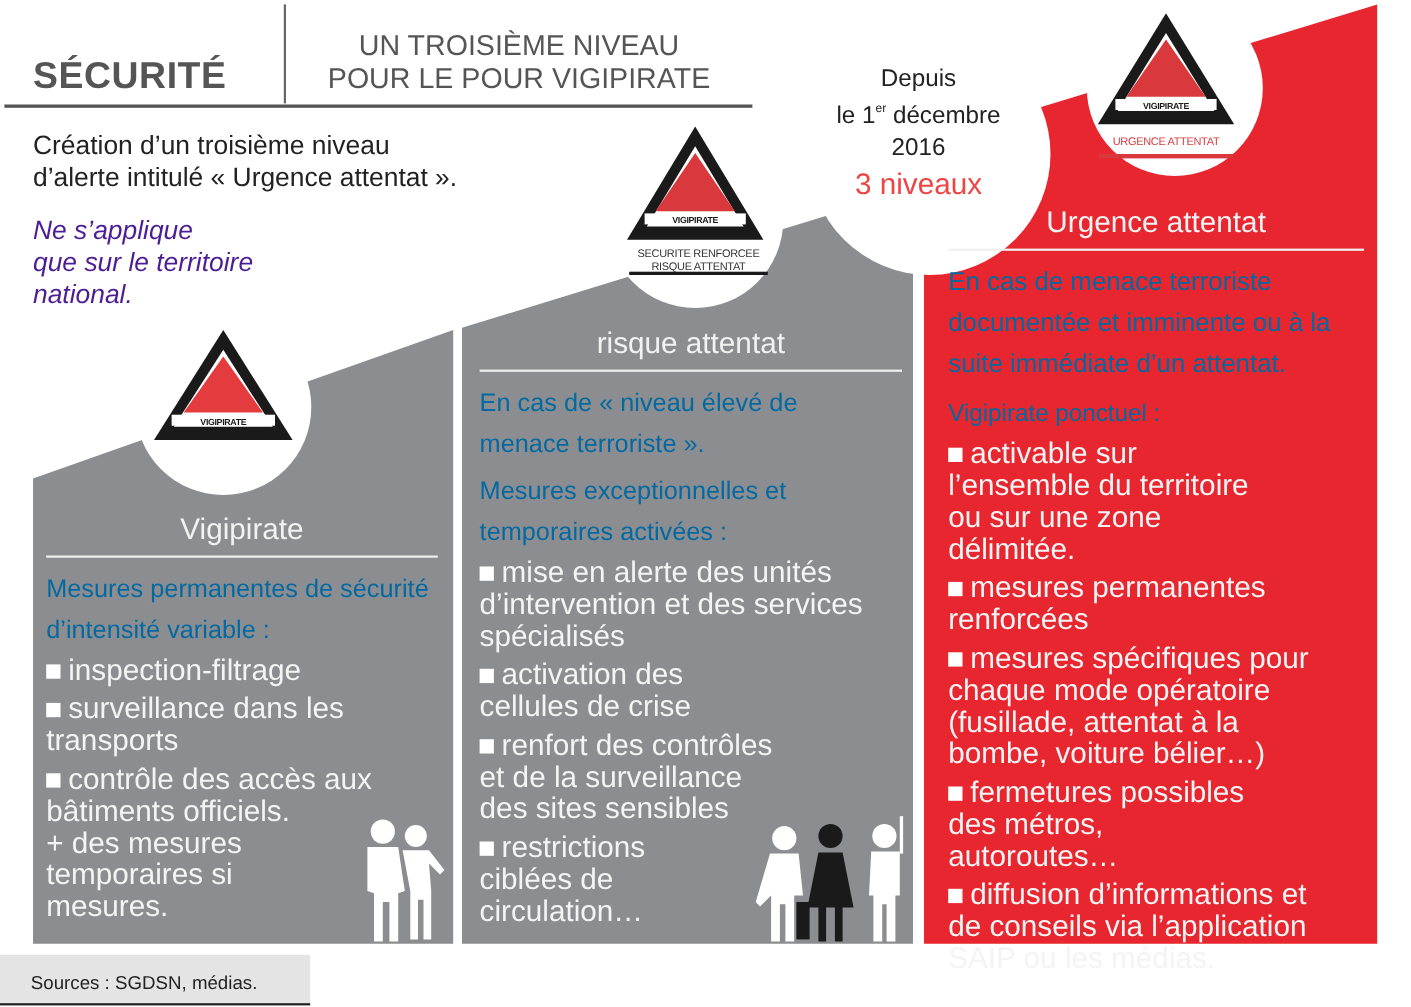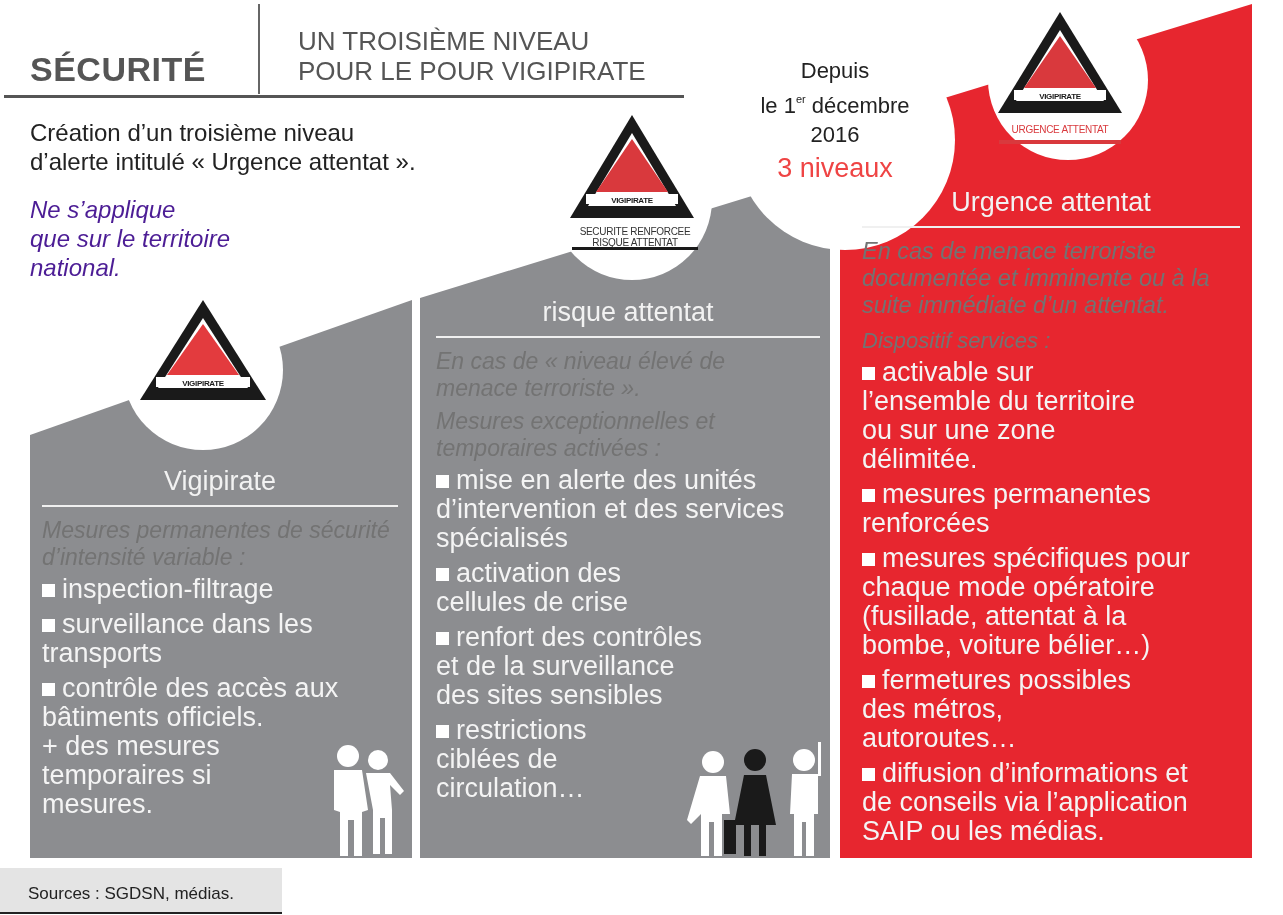--- a/index.html
+++ b/index.html
@@ -3,34 +3,34 @@
 <meta charset="utf-8">
 <style>
   * { box-sizing: border-box; margin: 0; padding: 0; }
   html, body { width: 1283px; height: 915px; background: #ffffff; overflow: hidden; }
   body { position: relative; font-family: "Liberation Sans", sans-serif; color: #222; }
 
   .bg-svg { position: absolute; left: 0; top: 0; width: 1283px; height: 915px; }
 
   .title { position: absolute; left: 30px; top: 50px; font-size: 34px; font-weight: bold; color: #555; letter-spacing: 0.5px; }
   .title-divider { position: absolute; left: 258px; top: 4px; width: 2px; height: 90px; background: #666; }
-  .subtitle { position: absolute; left: 298px; top: 26px; font-size: 26px; line-height: 30px; color: #555; }
+  .subtitle { position: absolute; left: 298px; top: 26px; font-size: 26px; line-height: 30px; color: #555; text-align: center; }
   .header-rule { position: absolute; left: 4px; top: 95px; width: 680px; height: 3px; background: #555; }
 
   .intro { position: absolute; left: 30px; top: 118px; font-size: 24px; line-height: 29px; color: #222; }
   .intro-note { position: absolute; left: 30px; top: 195px; font-size: 24px; line-height: 29px; color: #4c1d95; font-style: italic; }
 
   .since { position: absolute; left: 740px; top: 56px; width: 190px; text-align: center; font-size: 22px; line-height: 29px; color: #222; }
   .since sup { font-size: 11px; vertical-align: 10px; }
   .since .lvls { color: #ef4444; font-weight: normal; font-size: 27px; line-height: 34px; display: block; margin-top: 2px; }
 
   .col { position: absolute; color: #fff; }
   .col-title { text-align: center; font-size: 27px; line-height: 32px; color: #f2f2f2; }
   .col-rule { height: 2px; background: #f0f0f0; margin: 8px 0 10px; }
-  .col-desc { font-size: 23px; line-height: 27px; color: #737373; font-style: italic; }
+  .col-desc { font-size: 23px; line-height: 37px; color: #0369a1; }
   .col-items { list-style: none; margin-top: 4px; }
   .col-items li { font-size: 27px; line-height: 29px; margin-bottom: 6px; color: #f4f4f4; }
   .bullet { display: inline-block; width: 13px; height: 13px; background: #fff; margin-right: 7px; vertical-align: 1px; }
 
   .col1 { left: 42px; top: 465px; width: 356px; }
   .col2 { left: 436px; top: 296px; width: 384px; }
   .col3 { left: 862px; top: 186px; width: 378px; }
   .col3 .col-desc { font-size: 23.5px; }
 
   .sources-box { position: absolute; left: 0; top: 868px; width: 282px; height: 46px; background: #e4e4e4; border-bottom: 2px solid #222; }
@@ -162,21 +162,21 @@
     <li style="width:280px;"><span class="bullet"></span><span>activation des cellules de crise</span></li>
     <li style="width:270px;"><span class="bullet"></span><span>renfort des contrôles et de la surveillance des sites sensibles</span></li>
     <li style="width:240px;"><span class="bullet"></span><span>restrictions ciblées de circulation…</span></li>
   </ul>
 </div>
 
 <div class="col col3">
   <div class="col-title">Urgence attentat</div>
   <div class="col-rule"></div>
   <div class="col-desc" style="width:360px;">En cas de menace terroriste documentée et imminente ou à la suite immédiate d’un attentat.</div>
-  <div class="col-desc" style="margin-top:8px;font-size:22px;">Dispositif services :</div>
+  <div class="col-desc" style="margin-top:8px;font-size:22px;">Vigipirate ponctuel :</div>
   <ul class="col-items">
     <li style="width:300px;"><span class="bullet"></span><span>activable sur l’ensemble du territoire ou sur une zone délimitée.</span></li>
     <li style="width:290px;"><span class="bullet"></span><span>mesures permanentes renforcées</span></li>
     <li style="width:360px;"><span class="bullet"></span><span>mesures spécifiques pour chaque mode opératoire (fusillade, attentat à la bombe, voiture bélier…)</span></li>
     <li style="width:300px;"><span class="bullet"></span><span>fermetures possibles des métros, autoroutes…</span></li>
     <li style="width:360px;"><span class="bullet"></span><span>diffusion d’informations et de conseils via l’application SAIP ou les médias.</span></li>
   </ul>
 </div>
 
 <div class="sources-box"></div>

